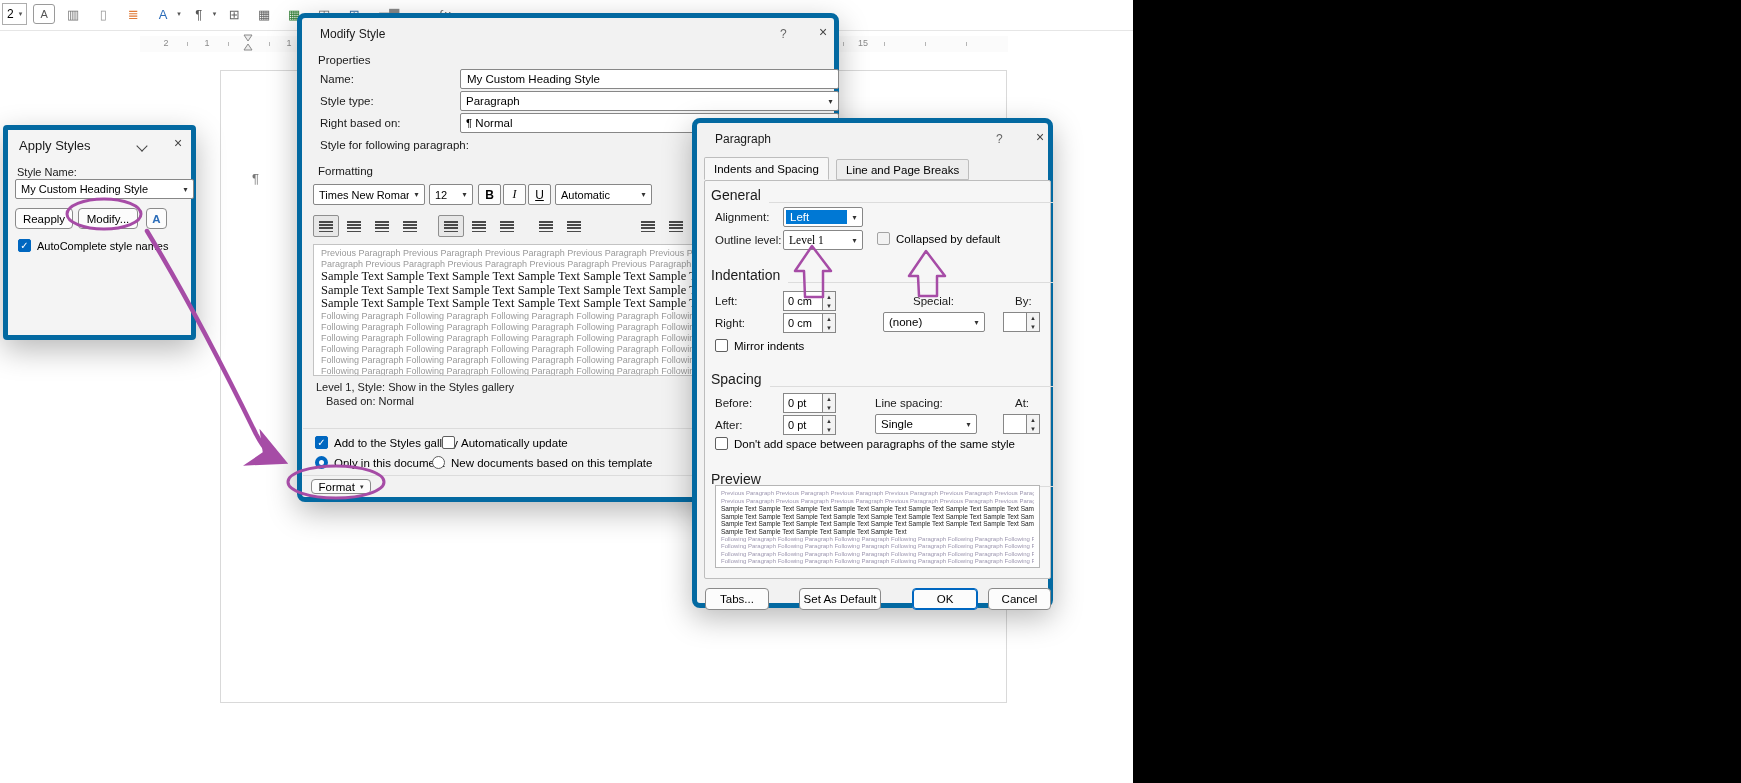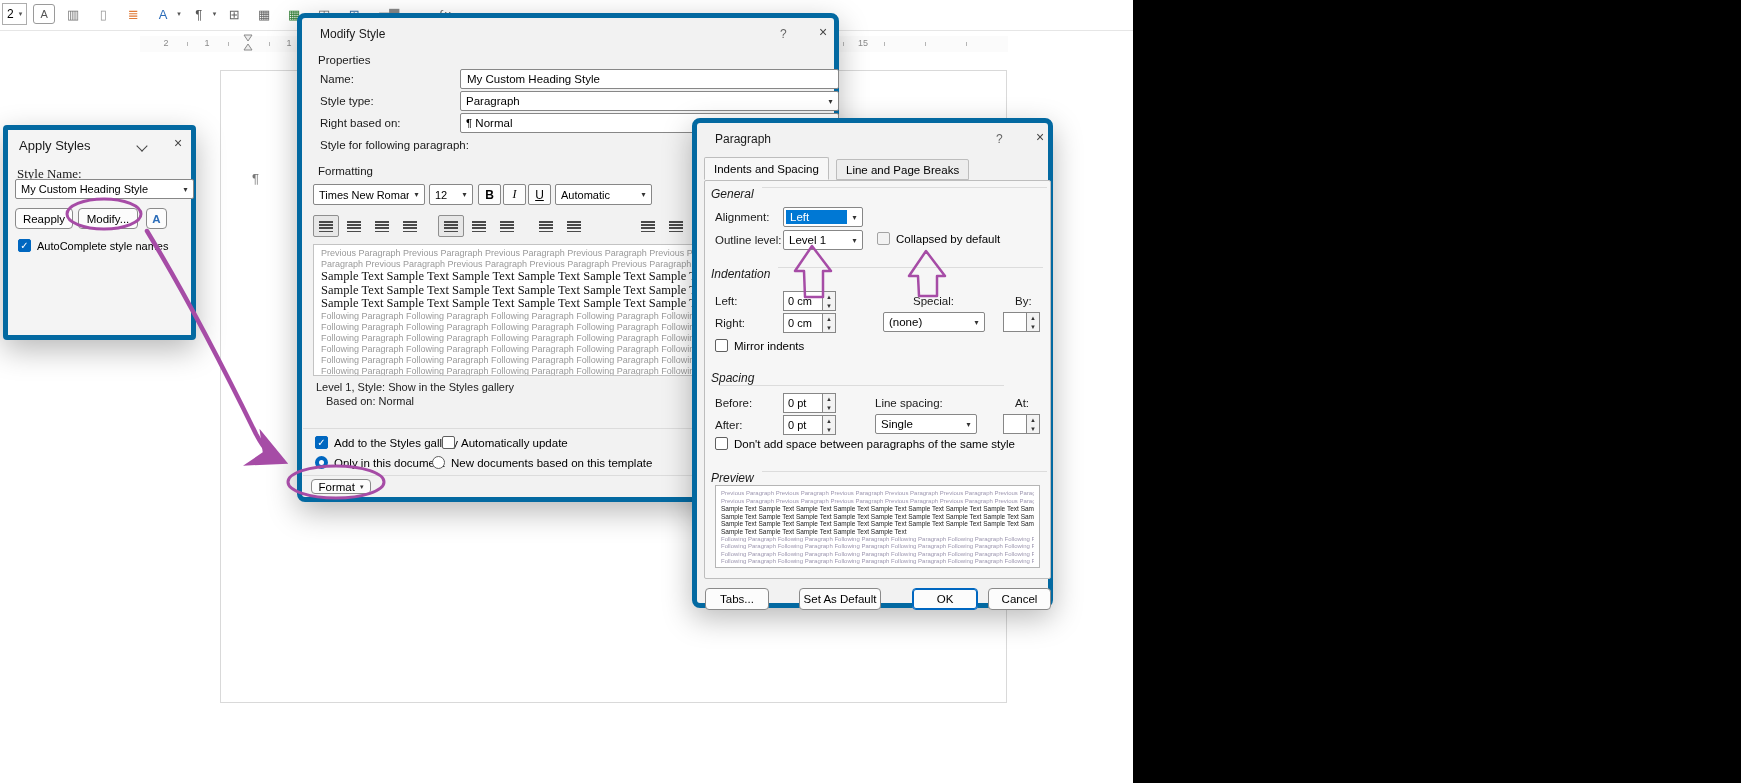--- a/index.html
+++ b/index.html
@@ -42,21 +42,21 @@
   .spin .sb span { flex:1; font-size:6px; display:flex; align-items:center; justify-content:center; color:#333; }
   .cbrow { position:absolute; display:flex; align-items:center; gap:6px; font-size:11.5px; white-space:nowrap; }
   .cb { width:13px; height:13px; border:1px solid #5f5f5f; border-radius:2px; background:#fff; flex:0 0 13px; font-size:10px; line-height:11px; text-align:center; }
   .cb.on { background:#0067c0; border-color:#0067c0; color:#fff; }
   .cb.dis { border-color:#a3a3a3; background:#f2f2f2; }
   .rd { width:13px; height:13px; border:1px solid #5f5f5f; border-radius:50%; background:#fff; flex:0 0 13px; }
   .rd.on { border:4px solid #0067c0; }
   .btn { position:absolute; background:#fcfcfc; border:1px solid #8a8a8a; border-radius:4px; font-size:11.5px; display:flex; align-items:center; justify-content:center; gap:5px; cursor:default; }
   .btn .ar { font-size:7px; color:#333; }
   .btn.primary { border:1px solid #0067c0; box-shadow:inset 0 0 0 1px #0067c0; }
-  .grp { position:absolute; font-size:12px; color:#1a1a1a; display:flex; align-items:flex-start; white-space:nowrap;font-style:italic; }
+  .grp { position:absolute; font-size:14px; color:#1a1a1a; display:flex; align-items:flex-end; white-space:nowrap; }
   .grp .line { height:1px; background:#dcdcdc; margin-left:8px; }
   .sep { position:absolute; height:1px; background:#dcdcdc; }
   .ibtn { position:absolute; width:26px; height:22px; border:1px solid transparent; display:flex; align-items:center; justify-content:center; border-radius:2px; }
   .ibtn.sel { border-color:#8f8f8f; background:#e7e7e7; }
   .lines { width:14px; height:11px; background:repeating-linear-gradient(to bottom, #4a4a4a 0 1.5px, transparent 1.5px 3.2px); }
   .fmtbtn { position:absolute; width:23px; height:21px; border:1px solid #878787; border-radius:2px; background:#fdfdfd; display:flex; align-items:center; justify-content:center; font-size:12px; }
 
   
   #apply-styles { left:3px; top:125px; width:193px; height:215px; z-index:5; border-radius:4px; background:#f4f4f4; }
   #apply-styles .title { position:absolute; left:11px; top:8px; font-size:13px; color:#1a1a1a; }
@@ -159,21 +159,21 @@
   </svg>
 
   <div id="page">
     <span class="pilcrow">¶</span>
   </div>
 
   <div class="dialog" id="apply-styles">
     <span class="title">Apply Styles</span>
     <span class="chev" style="left:130px;top:12px;"></span>
     <span class="dlg-x" style="left:166px;top:5px;">×</span>
-    <span class="lbl" style="left:9px;top:36px;font-size:13px;font-family:Liberation Serif, serif;">Style Name:</span>
+    <span class="lbl" style="left:9px;top:36px;font-size:11px;">Style Name:</span>
     <div class="dd" style="left:7px;top:49px;width:179px;height:20px;font-size:11px;">
       <span class="val">My Custom Heading Style</span>
       <span class="ar">▾</span>
     </div>
     <div class="btn" style="left:7px;top:78px;width:58px;height:21px;">
       <span>Reapply</span>
     </div>
     <div class="btn" style="left:70px;top:78px;width:60px;height:21px;">
       <span>Modify...</span>
     </div>
@@ -328,21 +328,21 @@
     <div class="grp z" style="left:14px;top:64px;">
       <span>General</span>
         <span class="line" style="width:285px;"></span>
     </div>
     <span class="lbl z" style="left:18px;top:88px;">Alignment:</span>
     <div class="dd sel z" style="left:86px;top:84px;width:80px;height:20px;">
       <span class="val">Left</span>
       <span class="ar">▾</span>
     </div>
     <span class="lbl z" style="left:18px;top:111px;">Outline level:</span>
-    <div class="dd z" style="left:86px;top:107px;width:80px;height:20px;">
+    <div class="dd z" style="left:86px;top:107px;width:80px;height:20px;font-family:Liberation Serif, serif;">
       <span class="val">Level 1</span>
       <span class="ar">▾</span>
     </div>
     <div class="cbrow z" style="left:180px;top:109px;">
       <span class="cb dis"></span>
       <span>Collapsed by default</span>
     </div>
 
     <div class="grp z" style="left:14px;top:144px;">
       <span>Indentation</span>
@@ -375,21 +375,21 @@
       <span class="sb">
           <span>▲</span>
           <span>▼</span>
         </span>
     </div>
     <div class="cbrow z" style="left:18px;top:216px;">
       <span class="cb"></span>
       <span>Mirror indents</span>
     </div>
 
-    <div class="grp z" style="left:14px;top:248px;flex-direction:column;">
+    <div class="grp z" style="left:14px;top:248px;">
       <span>Spacing</span>
         <span class="line" style="width:285px;"></span>
     </div>
     <span class="lbl z" style="left:18px;top:274px;">Before:</span>
     <div class="spin z" style="left:86px;top:270px;">
       <span class="val">0 pt</span>
       <span class="sb">
           <span>▲</span>
           <span>▼</span>
         </span>

